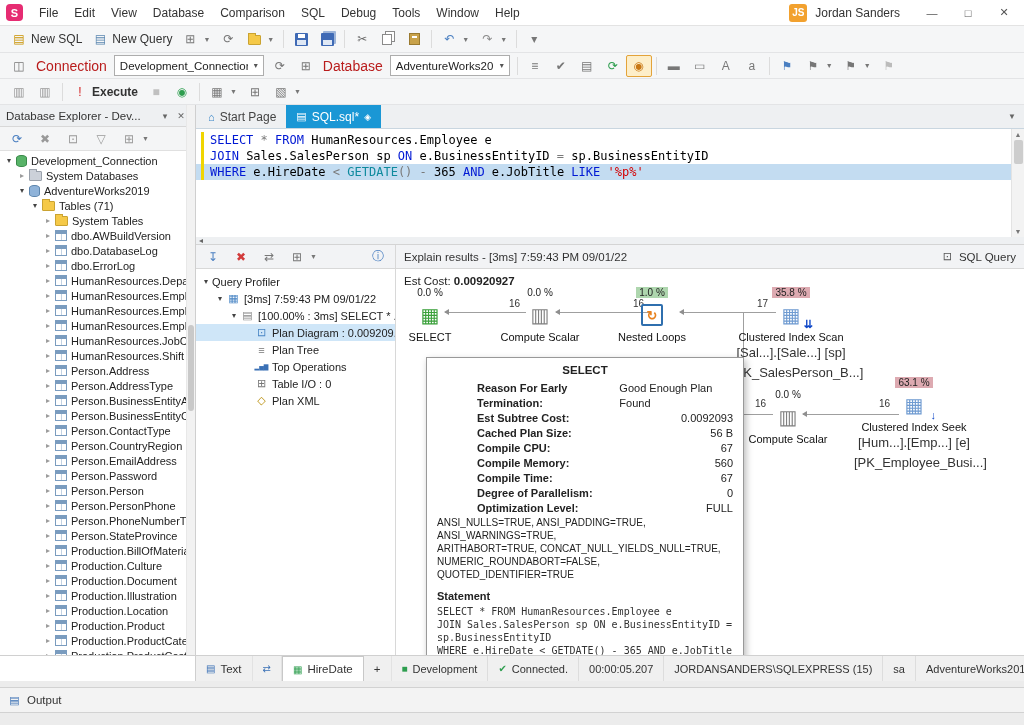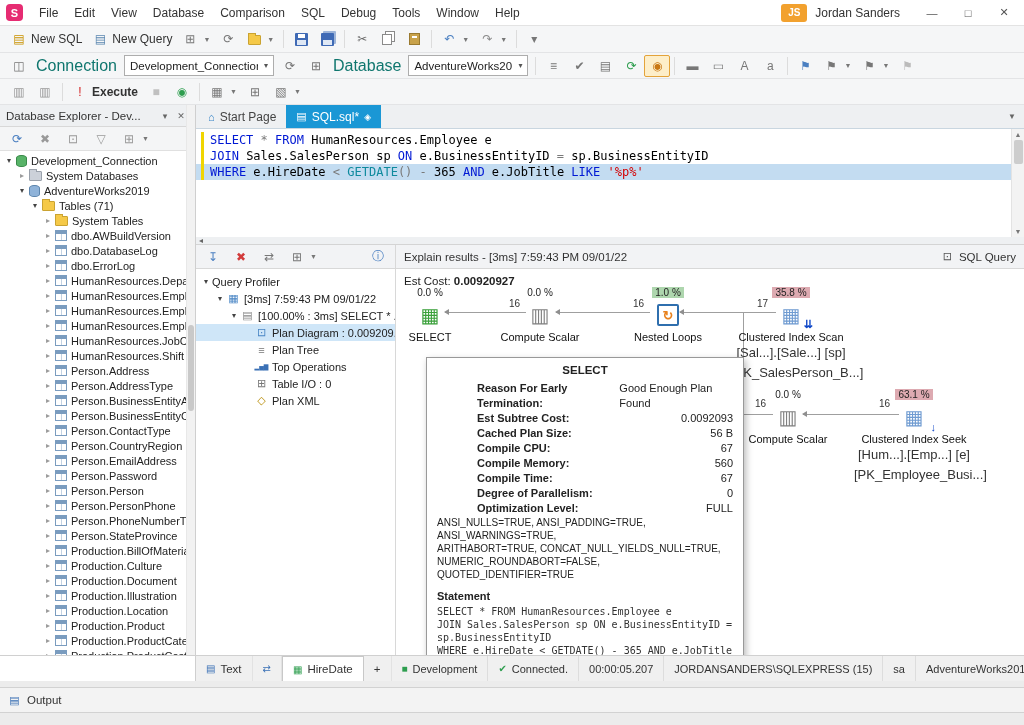--- a/index.html
+++ b/index.html
@@ -4,35 +4,35 @@
 <style>
   * { margin:0; padding:0; box-sizing:border-box; }
   html,body { width:1024px; height:725px; overflow:hidden; }
   body { font-family:"Liberation Sans",sans-serif; font-size:12px; color:#222; background:#ececec; position:relative; }
 
   
   #menubar { height:26px; background:#fff; border-bottom:1px solid #e3e3e3; display:flex; align-items:center; padding:0 6px; }
   .logo { width:17px; height:17px; border-radius:4px; background:#e62c72; color:#fff; font-weight:bold; font-size:11px; display:flex; align-items:center; justify-content:center; margin-right:8px; flex:none; }
   .menu-item { padding:4px 8px; color:#333; }
   .mb-right { margin-left:auto; display:flex; align-items:center; gap:8px; }
-  .avatar { width:26px; height:18px; border-radius:3px; background:#f2a12e; color:#fff; font-size:10px; font-weight:bold; display:flex; align-items:center; justify-content:center; }
+  .avatar { width:18px; height:18px; border-radius:3px; background:#f2a12e; color:#fff; font-size:10px; font-weight:bold; display:flex; align-items:center; justify-content:center; }
   .username { font-size:12px; color:#333; margin-right:10px; }
   .winbtn { width:28px; text-align:center; color:#555; font-size:11px; padding:3px 0; }
 
   
   .toolbar { height:26px; background:#f5f6f7; border-bottom:1px solid #e3e4e6; display:flex; align-items:center; padding:0 6px; }
   #toolbar1 { height:27px; }
   .tbtn { display:flex; align-items:center; gap:4px; padding:2px 4px; border:1px solid transparent; border-radius:2px; flex:none; }
   .tbtn.active { background:#fdeec9; border-color:#e3a33a; }
   .tico { width:16px; height:16px; display:flex; align-items:center; justify-content:center; font-size:12px; flex:none; }
   .tlbl { font-size:12px; color:#333; white-space:nowrap; }
   .tlbl.bold { font-weight:bold; }
   .ddar { font-size:7px; color:#777; margin-left:1px; }
   .tsep { width:1px; height:18px; background:#dcdcdc; margin:0 4px; flex:none; }
-  .tstatic { font-size:16px; color:#0f766e; padding:0 4px; white-space:nowrap; }
+  .tstatic { font-size:14px; color:#b91c1c; padding:0 4px; white-space:nowrap; }
   .combo { height:21px; background:#fff; border:1px solid #adadad; display:flex; align-items:center; padding:0 5px; font-size:11.5px; margin:0 3px; flex:none; }
   .combo .cv { flex:1; overflow:hidden; white-space:nowrap; }
   .combo .ca { font-size:8px; color:#555; margin-left:6px; }
 
   
   .ic-floppy { width:13px; height:13px; background:#3f6ab5; border-radius:1px; position:relative; }
   .ic-floppy::before { content:""; position:absolute; left:3px; top:1px; width:7px; height:4px; background:#fff; }
   .ic-floppy::after { content:""; position:absolute; left:2px; bottom:1px; width:9px; height:5px; background:#dfe8f5; }
   .ic-floppy2 { width:13px; height:13px; background:#3f6ab5; border-radius:1px; position:relative; box-shadow:2px -2px 0 0 #9db4d8; }
   .ic-floppy2::after { content:""; position:absolute; left:2px; bottom:1px; width:9px; height:5px; background:#dfe8f5; }
@@ -648,21 +648,21 @@
                 </div>
                 <div class="nlabel">SELECT</div>
               </div>
               <div class="pnode" style="left: 84px; top: 18px;">
                 <div class="npct"><span>0.0 %</span></div>
                 <div class="nicw">
                   <span class="nglyph" style="color: rgb(128, 128, 128);">▥</span>
                 </div>
                 <div class="nlabel">Compute Scalar</div>
               </div>
-              <div class="pnode" style="left: 212px; top: 18px;">
+              <div class="pnode" style="left: 196px; top: 18px;">
                 <div class="npct g"><span>1.0 %</span></div>
                 <div class="nicw">
                   <span class="nic-loops">↻</span>
                 </div>
                 <div class="nlabel">Nested Loops</div>
               </div>
               <div class="pnode" style="left: 335px; top: 18px;">
                 <div class="npct r"><span>35.8 %</span></div>
                 <div class="nicw">
                   <span class="nglyph" style="color: rgb(111, 155, 209);">▦</span>
@@ -672,21 +672,21 @@
                 <div class="nsub">[Sal...].[Sale...] [sp]
 [PK_SalesPerson_B...]</div>
               </div>
               <div class="pnode" style="left: 332px; top: 120px;">
                 <div class="npct"><span>0.0 %</span></div>
                 <div class="nicw">
                   <span class="nglyph" style="color: rgb(128, 128, 128);">▥</span>
                 </div>
                 <div class="nlabel">Compute Scalar</div>
               </div>
-              <div class="pnode" style="left: 458px; top: 120px;">
+              <div class="pnode" style="left: 458px; top: 108px;">
                 <div class="npct r"><span>63.1 %</span></div>
                 <div class="nicw">
                   <span class="nglyph" style="color: rgb(111, 155, 209);">▦</span>
                   <span class="nbadge">↓</span>
                 </div>
                 <div class="nlabel">Clustered Index Seek</div>
                 <div class="nsub">[Hum...].[Emp...] [e]
 [PK_Employee_Busi...]</div>
               </div>
             </div>

